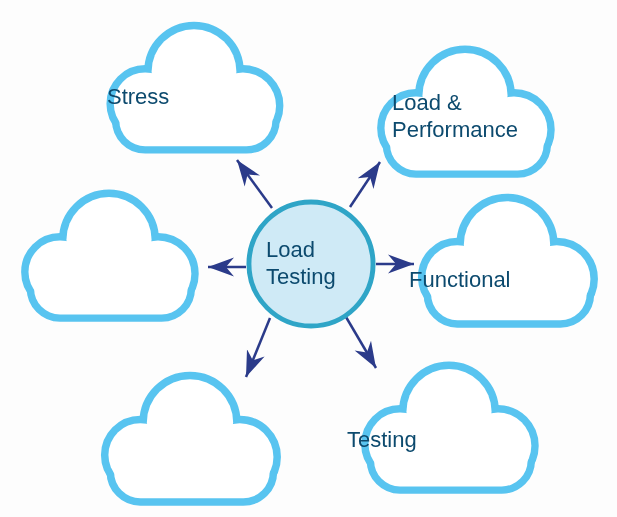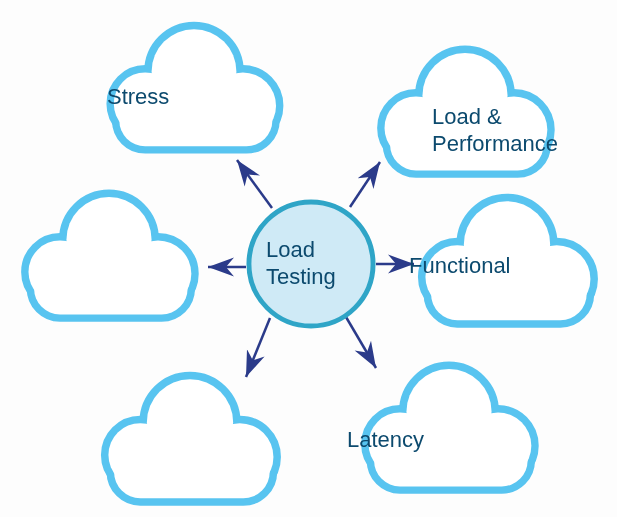--- a/index.html
+++ b/index.html
@@ -55,23 +55,23 @@
     z-index: 3;
     transform: translate(-50%, -50%);
     text-align: left;
     color: #0c4a6e;
     font-weight: normal;
     font-size: 22px;
     line-height: 1.22;
     white-space: normal;
   }
   .label-stress        { left: 197px; top: 97px;  width: 180px; }
-  .label-load          { left: 467px; top: 131px; width: 150px; margin-left: 40px; }
+  .label-load          { left: 467px; top: 117px; width: 150px; }
   .label-compatibility { left: 110px; top: 264px; width: 210px; }
-  .label-functional    { left: 509px; top: 266px; width: 200px; }
+  .label-functional    { left: 509px; top: 280px; width: 200px; }
   .label-browser       { left: 192px; top: 442px; width: 160px; }
   .label-latency       { left: 437px; top: 440px; width: 180px; }
   .label-center        { left: 311px; top: 264px; width: 90px;  }
 </style>
 </head>
 <body>
 
 <div class="stage">
 
   <svg width="0" height="0" style="position:absolute" aria-hidden="true">
@@ -143,15 +143,15 @@
   <div class="center-circle">
     <svg viewBox="0 0 134 134">
       <circle cx="67" cy="67" r="63" fill="#cfeaf6" stroke="#2fa5c7" stroke-width="5"></circle>
     </svg>
   </div>
 
   <div class="node-label label-center">Load Testing</div>
   <div class="node-label label-stress">Stress</div>
   <div class="node-label label-load">Load &amp; Performance</div>
   <div class="node-label label-functional">Functional</div>
-  <div class="node-label label-latency">Latency</div>
+  <div class="node-label label-latency">Testing</div>
 
 </div>
 
 </body></html>

